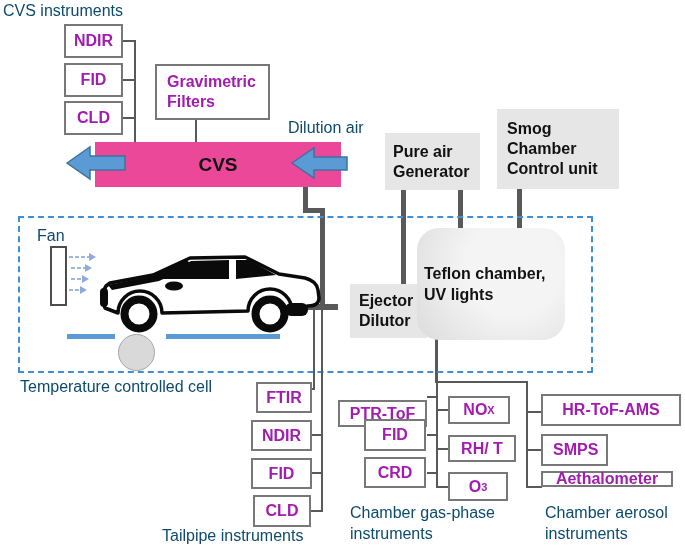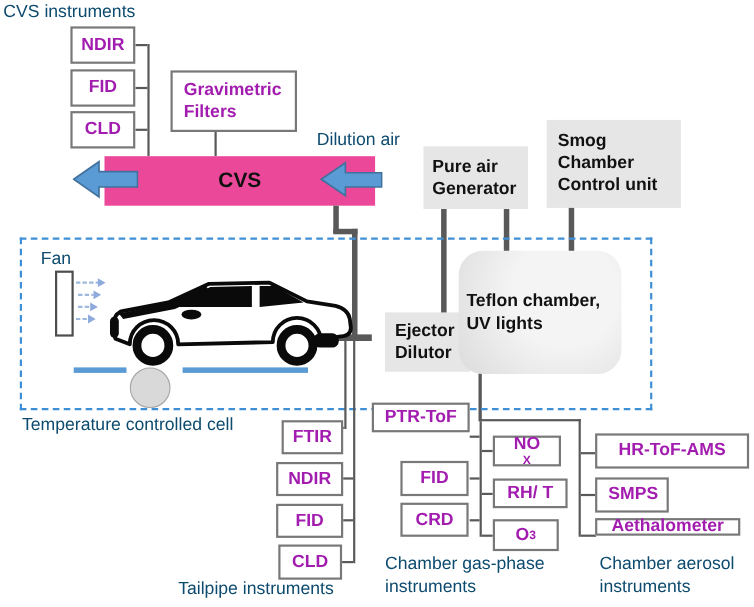--- a/index.html
+++ b/index.html
@@ -132,25 +132,25 @@
   <div class="thin" style="left:427px;top:472px;width:9px;height:2px;"></div>
   <div class="thin" style="left:438px;top:409px;width:10px;height:2px;"></div>
   <div class="thin" style="left:438px;top:448px;width:10px;height:2px;"></div>
   <div class="thin" style="left:438px;top:486px;width:10px;height:2px;"></div>
   <div class="thin" style="left:436px;top:381px;width:92px;height:2px;"></div>
   <div class="thin" style="left:526px;top:381px;width:2px;height:107px;"></div>
   <div class="thin" style="left:528px;top:411px;width:14px;height:2px;"></div>
   <div class="thin" style="left:528px;top:449px;width:14px;height:2px;"></div>
   <div class="thin" style="left:528px;top:486px;width:14px;height:2px;"></div>
 
-  <div class="wbox" style="left:338px;top:366px;width:89px;height:27px;">PTR-ToF</div>
+  <div class="wbox" style="left:338px;top:400px;width:89px;height:27px;">PTR-ToF</div>
   <div class="wbox" style="left:364px;top:419px;width:62px;height:32px;">FID</div>
   <div class="wbox" style="left:364px;top:457px;width:62px;height:31px;">CRD</div>
 
-  <div class="wbox" style="left:448px;top:396px;width:62px;height:28px;flex-direction:column;">
+  <div class="wbox" style="left:448px;top:396px;width:62px;height:28px;">
     <span>NO</span>
       <sub>X</sub>
   </div>
   <div class="wbox" style="left:448px;top:435px;width:68px;height:27px;">
     <span>RH/ T</span>
       <sub></sub>
   </div>
   <div class="wbox" style="left:448px;top:472px;width:60px;height:29px;">
     <span>O</span>
       <sub>3</sub>

